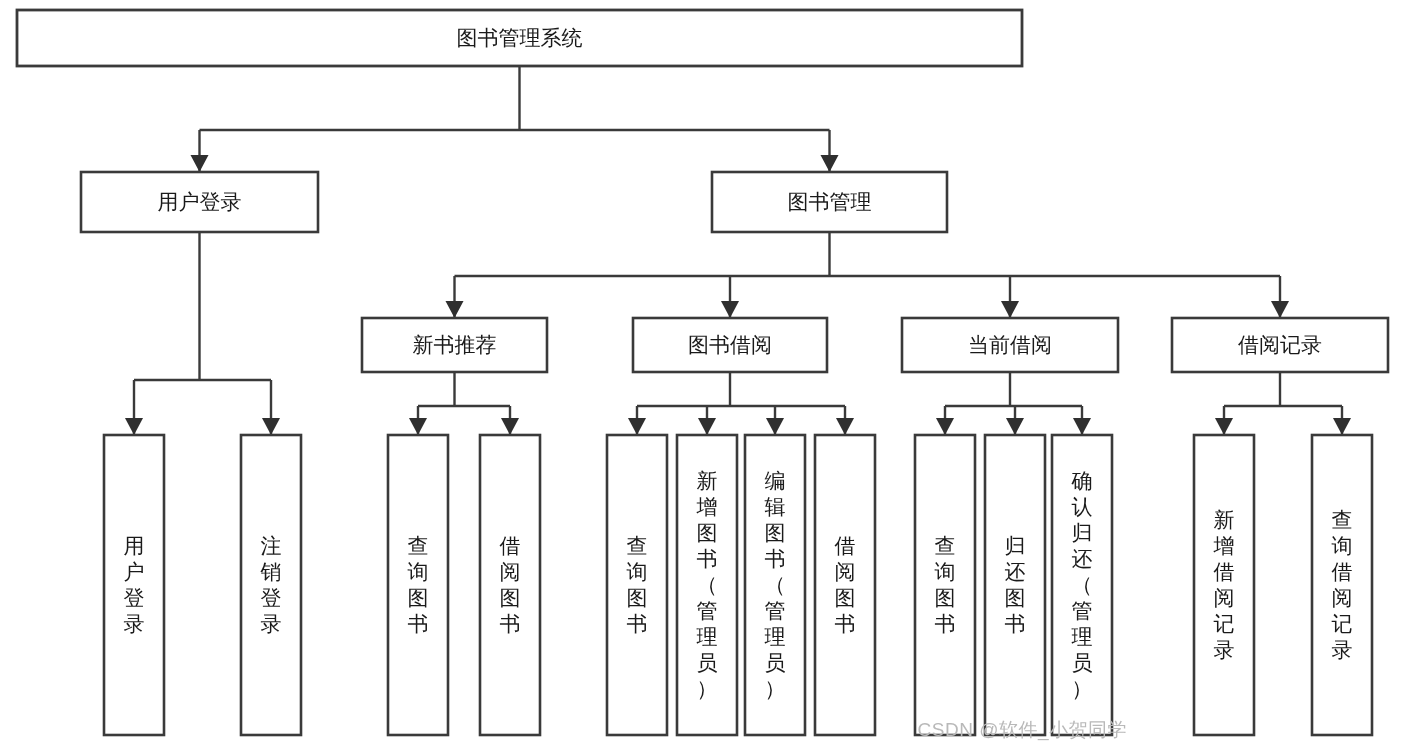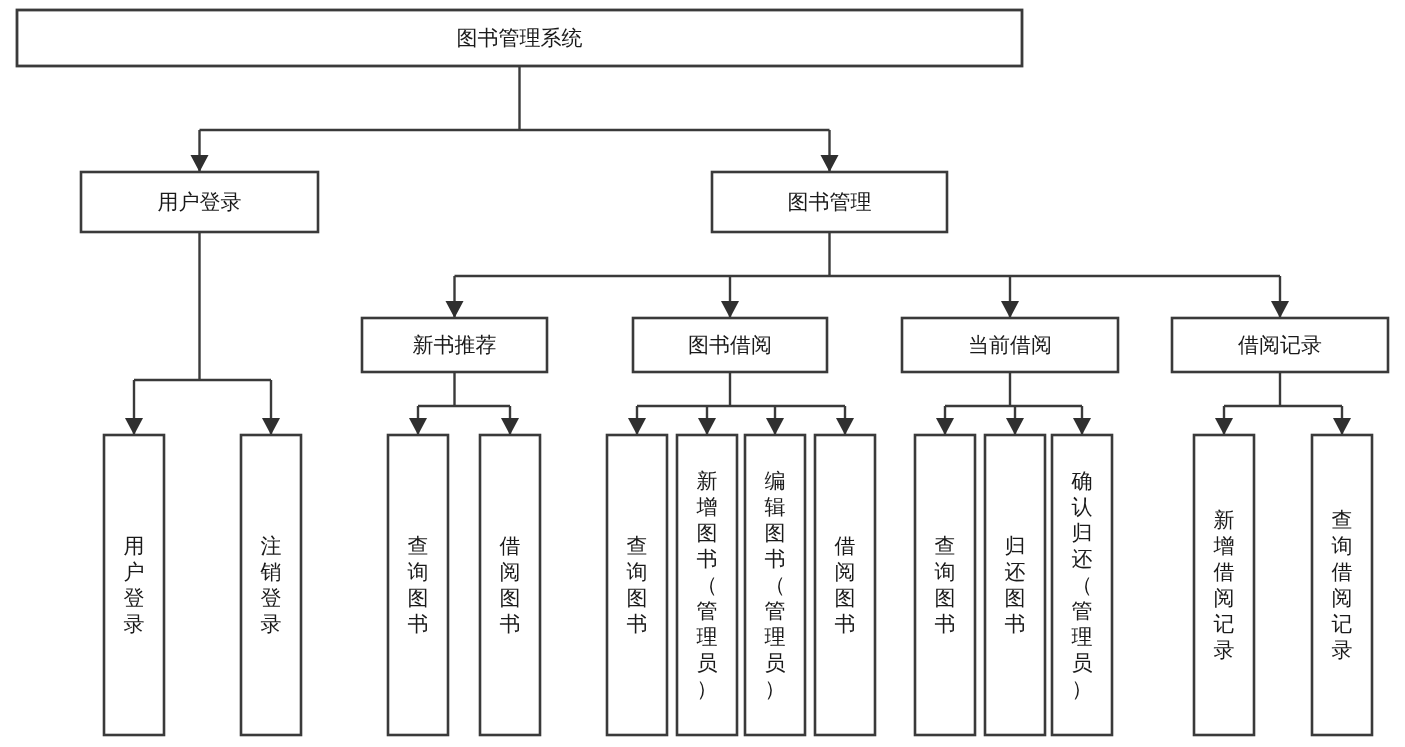--- a/index.html
+++ b/index.html
@@ -212,14 +212,15 @@
           <rect x="1194" y="435" width="60" height="300" class="node-box"></rect>
           <text x="1224" class="node-label-v"><tspan x="1224" y="527">新</tspan><tspan x="1224" y="553">增</tspan><tspan x="1224" y="579">借</tspan><tspan x="1224" y="605">阅</tspan><tspan x="1224" y="631">记</tspan><tspan x="1224" y="657">录</tspan></text>
         </g>
         <g>
           <rect x="1312" y="435" width="60" height="300" class="node-box"></rect>
           <text x="1342" class="node-label-v"><tspan x="1342" y="527">查</tspan><tspan x="1342" y="553">询</tspan><tspan x="1342" y="579">借</tspan><tspan x="1342" y="605">阅</tspan><tspan x="1342" y="631">记</tspan><tspan x="1342" y="657">录</tspan></text>
         </g>
       </g>
   </svg>
 
+  <div class="watermark">CSDN @软件_小贺同学</div>
 
 </div>
 
 </body></html>

